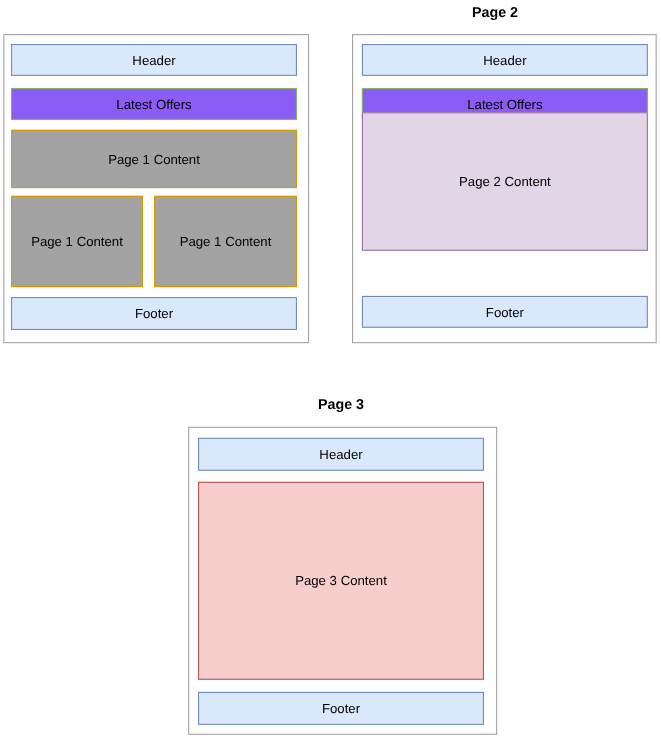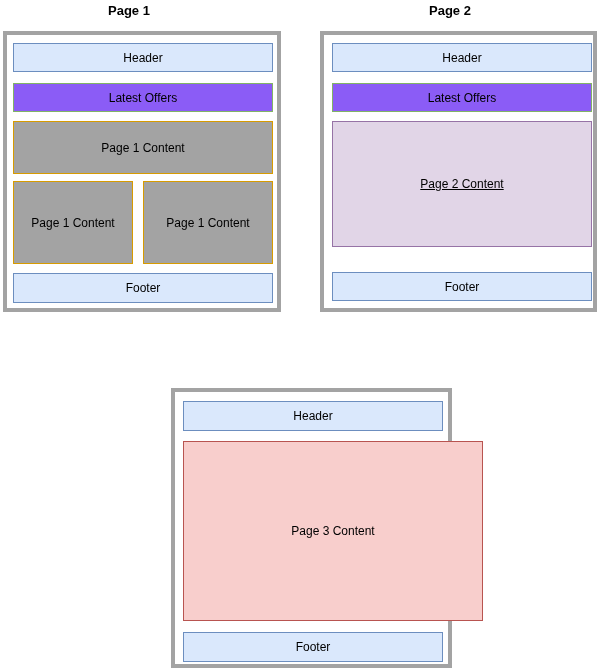--- a/index.html
+++ b/index.html
@@ -17,21 +17,21 @@
     width: 200px;
     text-align: center;
     font-size: 13px;
     font-weight: bold;
     color: #000000;
     line-height: 16px;
   }
   .frame {
     position: absolute;
     background: #ffffff;
-    border: 4px solid #a3a3a3;
+    border: 1px solid #a3a3a3;
     box-sizing: border-box;
   }
   .block {
     position: absolute;
     box-sizing: border-box;
     border: 1px solid #000;
     display: flex;
     align-items: center;
     justify-content: center;
     font-size: 12px;
@@ -58,34 +58,33 @@
   .p1-header       { left: 6px;   top: 8px;   width: 260px; height: 29px; }
   .p1-offers       { left: 6px;   top: 48px;  width: 260px; height: 29px; }
   .p1-content-wide { left: 6px;   top: 86px;  width: 260px; height: 53px; }
   .p1-content-l    { left: 6px;   top: 146px; width: 120px; height: 83px; }
   .p1-content-r    { left: 136px; top: 146px; width: 130px; height: 83px; }
   .p1-footer       { left: 6px;   top: 238px; width: 260px; height: 30px; }
 
   
   .p2-header  { left: 8px; top: 8px;   width: 260px; height: 29px; }
   .p2-offers  { left: 8px; top: 48px;  width: 260px; height: 29px; }
-  .p2-content { left: 8px; top: 86px;  width: 260px; height: 126px; text-decoration: underline; }
+  .p2-content { left: 8px; top: 70px;  width: 260px; height: 126px; }
   .p2-footer  { left: 8px; top: 237px; width: 260px; height: 29px; }
 
   
   .p3-header  { left: 8px; top: 9px;   width: 260px; height: 30px; }
-  .p3-content { left: 8px; top: 49px;  width: 300px; height: 180px; }
+  .p3-content { left: 8px; top: 49px;  width: 260px; height: 180px; }
   .p3-footer  { left: 8px; top: 240px; width: 260px; height: 30px; }
 </style>
 </head>
 <body>
 
 <div class="canvas">
 
-  <div class="page-title t1">Page 1</div>
   <div class="frame f1">
     <div class="block blue p1-header">
       <span>Header</span>
     </div>
     <div class="block green p1-offers">
       <span>Latest Offers</span>
     </div>
     <div class="block orange p1-content-wide">
       <span>Page 1 Content</span>
     </div>
@@ -109,20 +108,21 @@
       <span>Latest Offers</span>
     </div>
     <div class="block purple p2-content">
       <span>Page 2 Content</span>
     </div>
     <div class="block blue p2-footer">
       <span>Footer</span>
     </div>
   </div>
 
+  <div class="page-title t3">Page 3</div>
   <div class="frame f3">
     <div class="block blue p3-header">
       <span>Header</span>
     </div>
     <div class="block red p3-content">
       <span>Page 3 Content</span>
     </div>
     <div class="block blue p3-footer">
       <span>Footer</span>
     </div>

